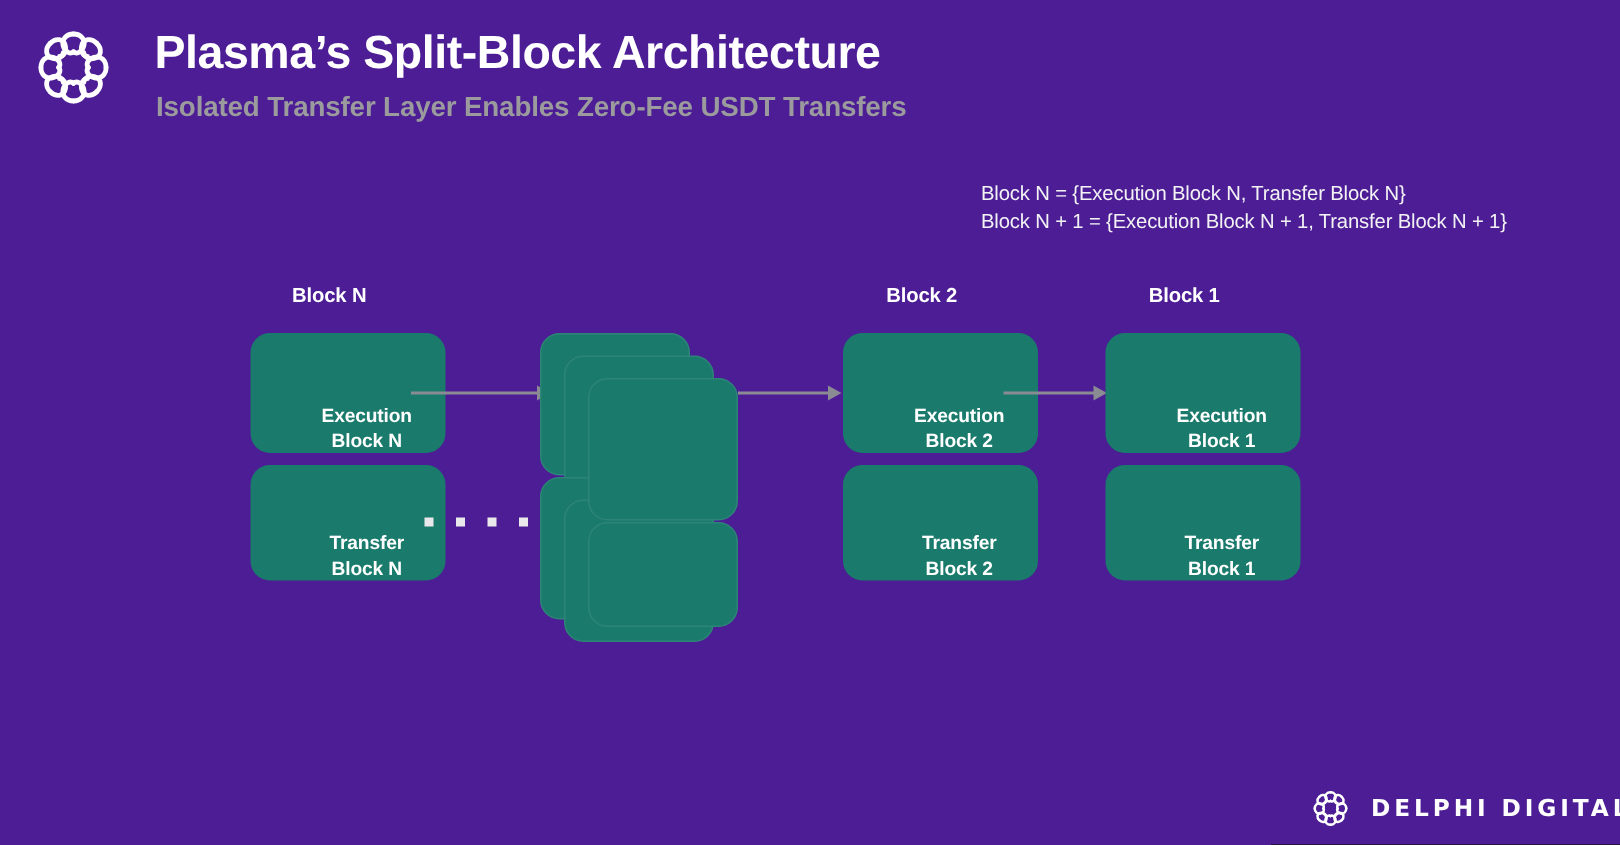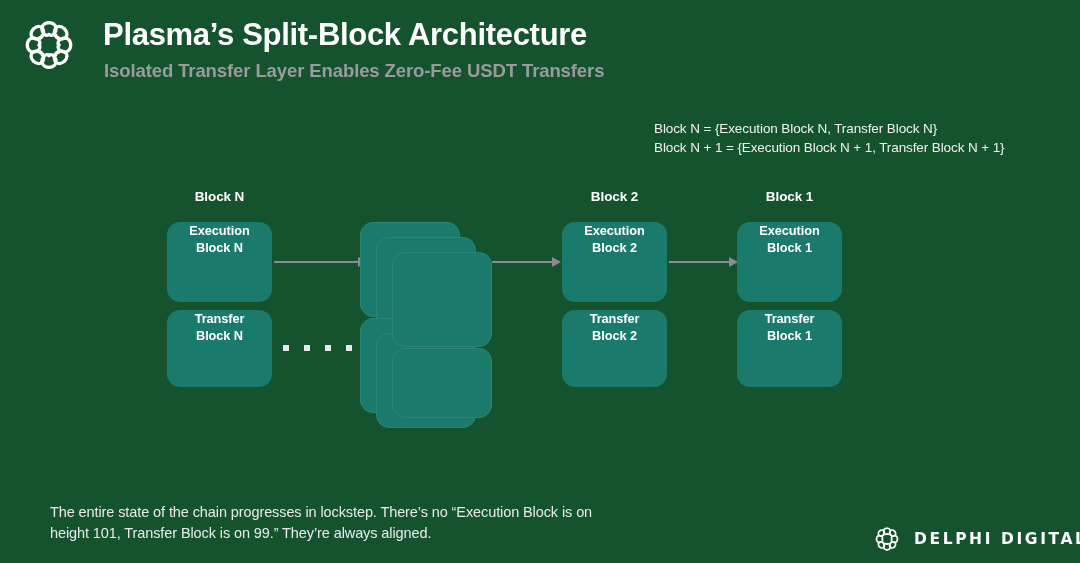--- a/index.html
+++ b/index.html
@@ -9,21 +9,21 @@
     background: #0e0e10;
   }
   body {
     font-family: "Liberation Sans", sans-serif;
     -webkit-font-smoothing: antialiased;
   }
   #slide {
     position: relative;
     width: 1080px;
     height: 563px;
-    background: #14532d;
+    background: #4c1d95;
     overflow: hidden;
   }
 
   
   .brand-mark {
     position: absolute;
     left: 18px;
     top: 14px;
     width: 62px;
     height: 62px;
@@ -78,23 +78,24 @@
   .blk {
     position: absolute;
     background: #1a7a6b;
     border-radius: 13px;
     color: #ffffff;
     font-size: 12.8px;
     font-weight: bold;
     line-height: 17px;
     text-align: center;
     display: flex;
-    align-items: flex-start;
+    align-items: flex-end;
     justify-content: center;
     letter-spacing: -0.1px;
+    padding-left: 25px;
   }
   .blk span { display: block; }
 
   .stack-card {
     position: absolute;
     background: #1a7a6b;
     border-radius: 13px;
     border: 1px solid #2d8577;
     box-sizing: border-box;
   }
@@ -248,21 +249,20 @@
     </div>
     <div class="blk" style="left:737px; top:310px; width:105px; height:77px;">
       <div>
         <span>Transfer</span>
         <span>Block 1</span>
       </div>
     </div>
 
   </div>
 
-  <div class="caption">The entire state of the chain progresses in lockstep. There’s no “Execution Block is on height 101, Transfer Block is on 99.” They’re always aligned.</div>
 
   <div class="footer-logo">
     <span>
       <svg viewBox="0 0 100 100" width="30" height="30" aria-hidden="true">
         <g fill="none" stroke="#ffffff" stroke-width="5.5" stroke-linecap="round">
           <path d="M50 14 C58 14 63 20 61 27 C59 34 53 36 50 33"></path>
           <path d="M50 14 C42 14 37 20 39 27 C41 34 47 36 50 33"></path>
           <path d="M75 24 C81 30 80 38 73 40 C66 42 61 38 61 34"></path>
           <path d="M75 24 C69 18 61 19 59 26 C57 33 61 38 65 38"></path>
           <path d="M85 50 C85 58 79 63 72 61 C65 59 63 53 66 50"></path>

